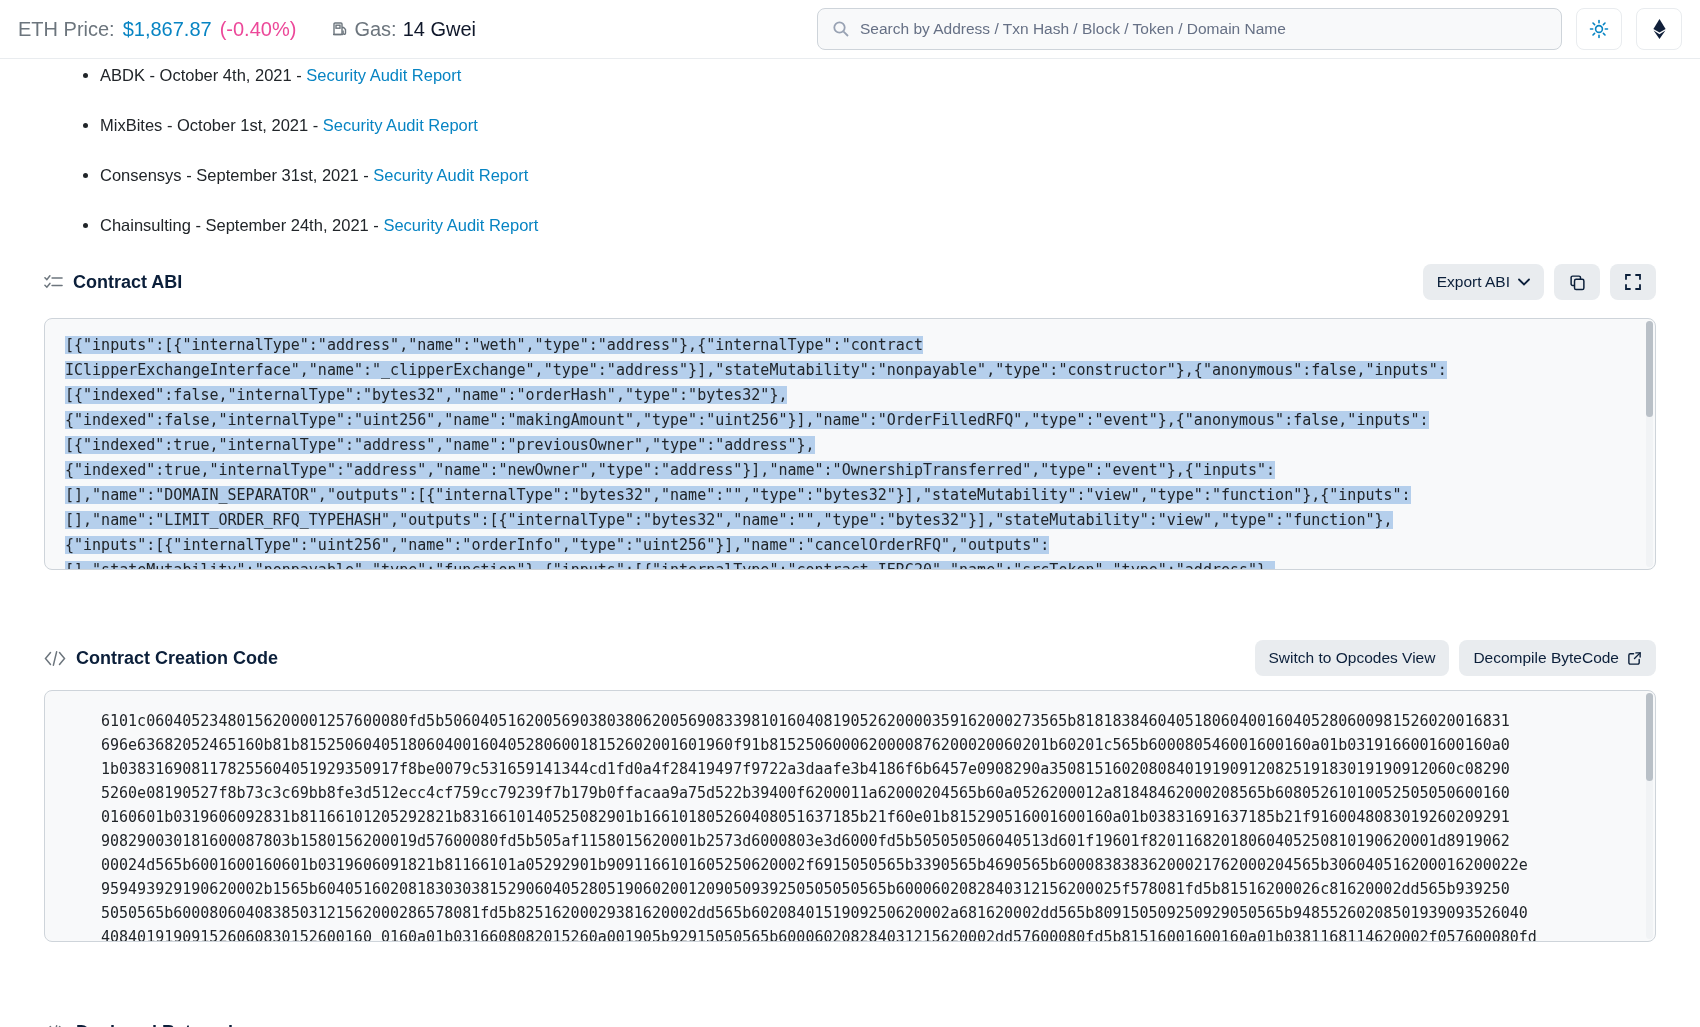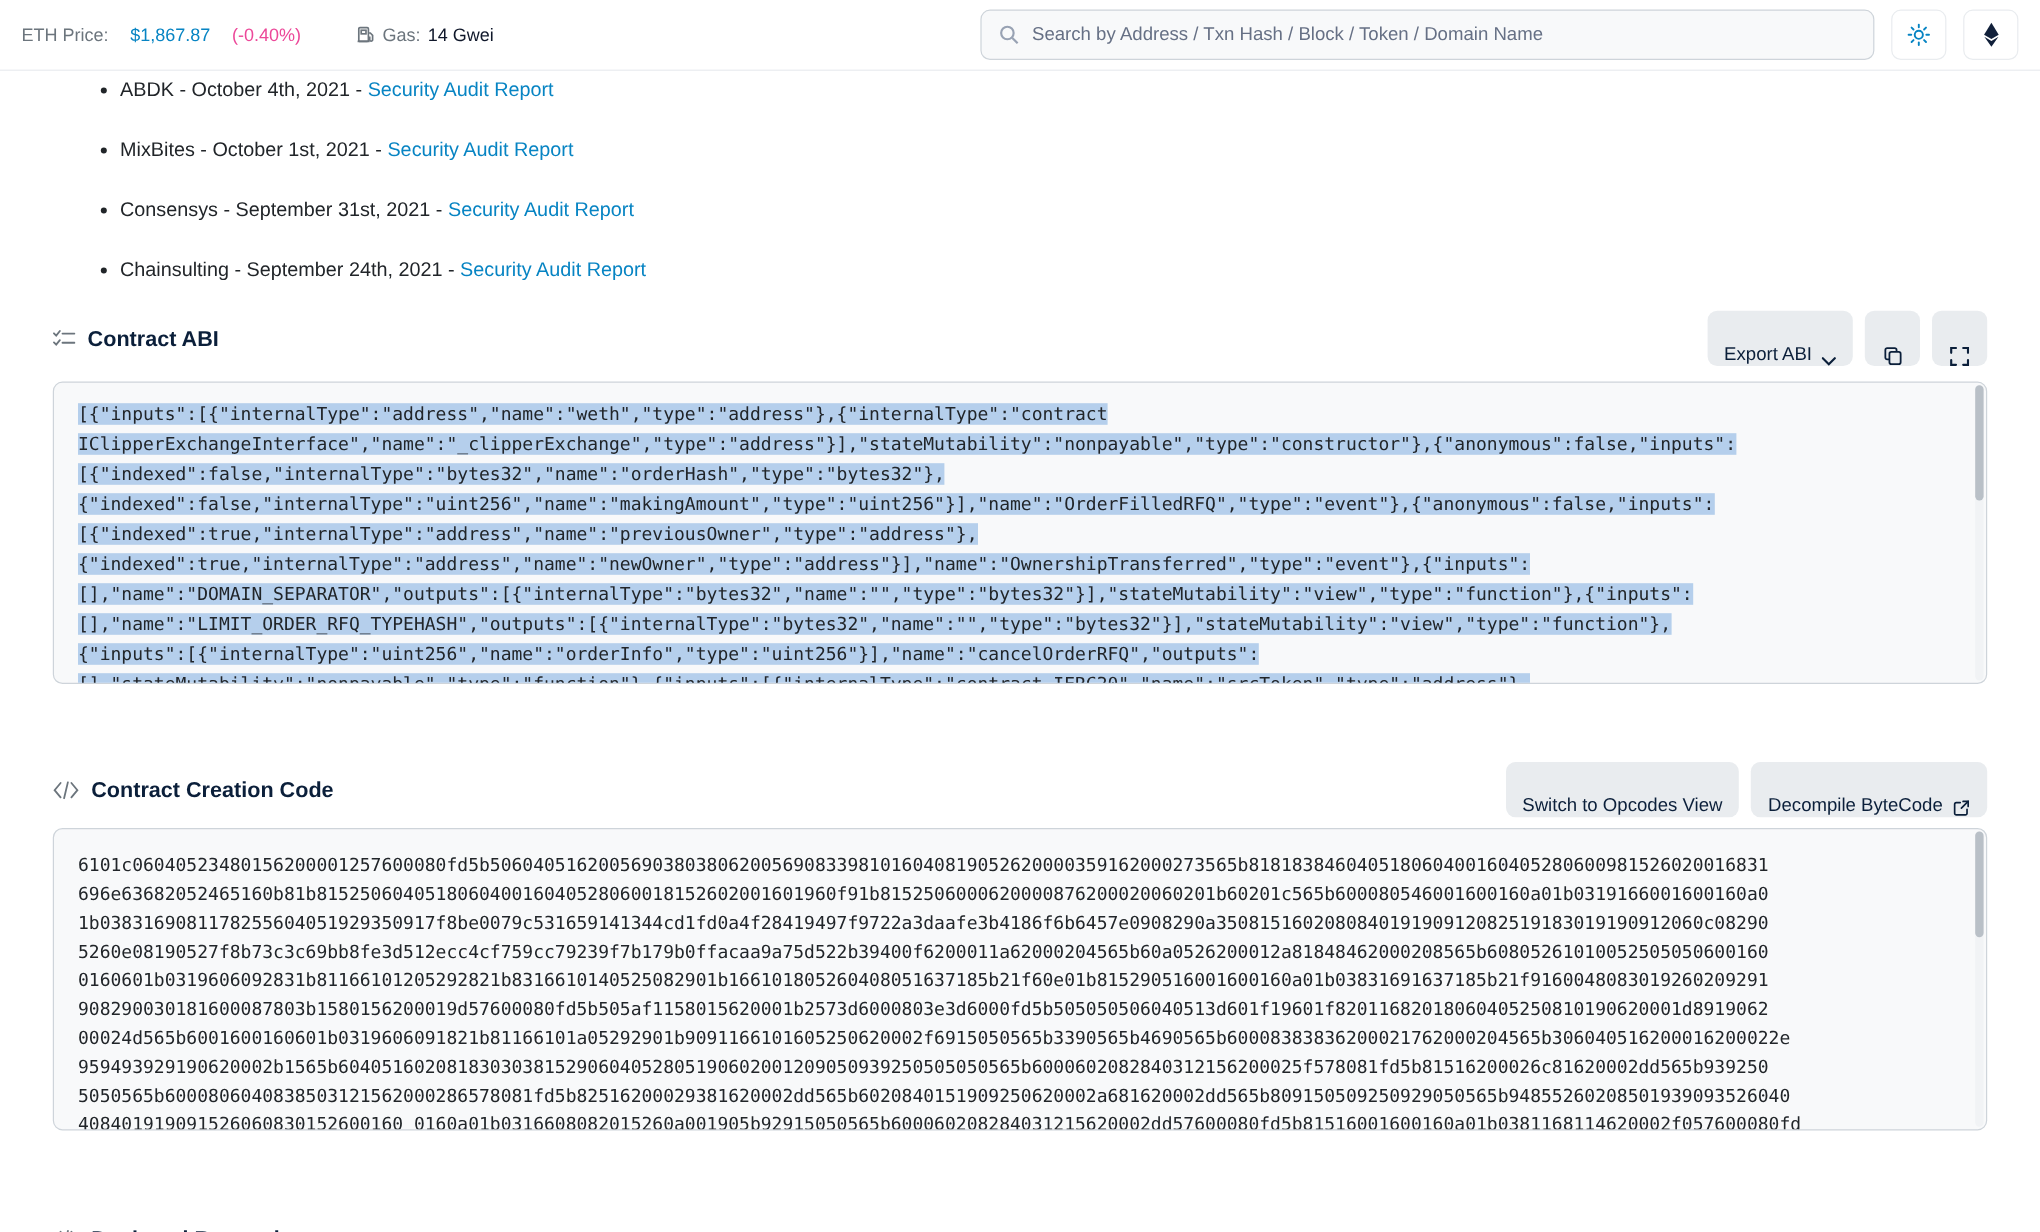--- a/index.html
+++ b/index.html
@@ -3,21 +3,21 @@
 <meta charset="utf-8">
 <style>
   * { margin:0; padding:0; box-sizing:border-box; }
   html,body { width:1700px; height:1027px; overflow:hidden; background:#ffffff;
               font-family:"Liberation Sans", sans-serif; color:#212529; }
 
   
   .topbar { position:absolute; top:0; left:0; width:1700px; height:59px;
             border-bottom:1px solid #e9ecef; display:flex; align-items:center;
             padding:0 18px; background:#fff; }
-  .topbar-left { display:flex; align-items:flex-start; gap:18px; font-size:15px; }
+  .topbar-left { display:flex; align-items:flex-start; gap:8px; font-size:20px; }
   .muted { color:#6c757d; }
   .price-val { color:#0784c3; }
   .price-chg { color:#ec4899; }
   .gas-group { display:flex; align-items:center; gap:6px; margin-left:28px; }
   .gas-val { color:#0f172a; }
   .topbar-right { margin-left:auto; display:flex; align-items:center; gap:14px; }
   .searchbox { display:flex; align-items:center; width:745px; height:42px;
                background:#f8f9fa; border:1px solid #ced4da; border-radius:8px;
                padding:0 14px; gap:10px; }
   .searchbox input { flex:1; border:none; outline:none; background:transparent;
@@ -33,36 +33,36 @@
   .audits ul { list-style:disc; padding-left:88px; }
   .audits li { font-size:16.5px; line-height:26px; margin-bottom:24px; color:#212529; }
   .audits a { color:#0784c3; text-decoration:none; cursor:pointer; }
 
   
   .sec-header { position:absolute; left:44px; width:1612px; height:40px;
                 display:flex; align-items:center; }
   .sec-title { display:flex; align-items:center; gap:10px; font-size:18px;
                font-weight:700; color:#0b1f3a; }
   .sec-actions { margin-left:auto; display:flex; align-items:center; gap:10px; }
-  .btn { height:46px; display:flex; align-items:flex-end; gap:8px; padding:0 14px;
+  .btn { height:36px; display:flex; align-items:center; gap:8px; padding:0 14px;
          background:#e9ecef; border:none; border-radius:8px; color:#0b1f3a;
          font-size:15.5px; font-weight:500; cursor:pointer;
          font-family:"Liberation Sans", sans-serif; }
   .sq-btn { width:46px; padding:0; justify-content:center; }
 
   
   .codebox { position:absolute; left:44px; width:1612px; background:#f8f9fa;
              border:1px solid #ced4da; border-radius:8px; overflow:hidden;
              font-family:"DejaVu Sans Mono", monospace; font-size:15px;
              color:#212529; }
   .codebox .inner { padding:14px 20px 0 20px; }
   .abi-box  { top:318px; height:252px; }
   .abi-box .inner div  { white-space:pre; height:25px; line-height:25px; }
   .abi-box .inner span { background:#b5cfec; }
-  .cc-box   { top:690px; height:252px; }
+  .cc-box   { top:690px; height:252px;padding-left:36px; }
   .cc-box .inner { padding-top:18px; }
   .cc-box .inner div { white-space:pre; height:24px; line-height:24px; }
   .scroll-track { position:absolute; top:2px; right:2px; width:7px; bottom:2px;
                   background:#f1f3f5; border-radius:4px; }
   .scroll-thumb { position:absolute; top:2px; right:2px; width:7px;
                   background:#b9c0c7; border-radius:4px; cursor:pointer; }
   .abi-thumb { height:96px; }
   .cc-thumb  { height:88px; }
 
   .hdr-abi { top:262px; }

